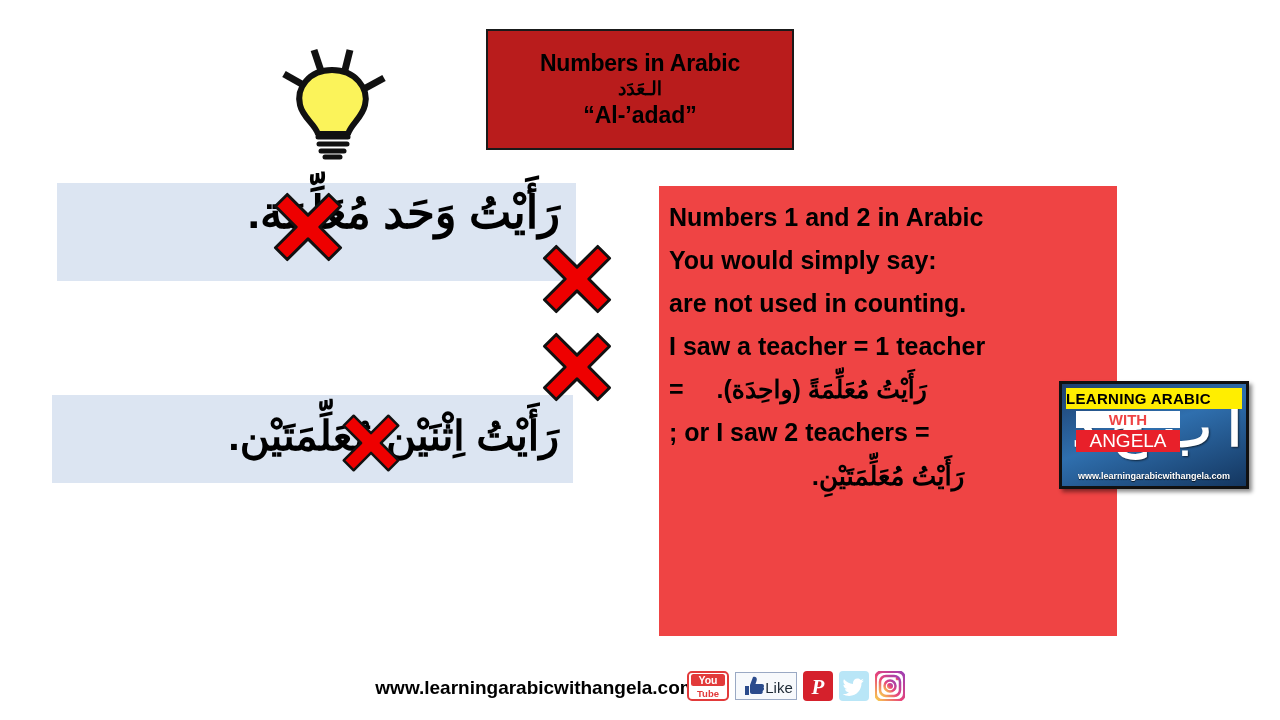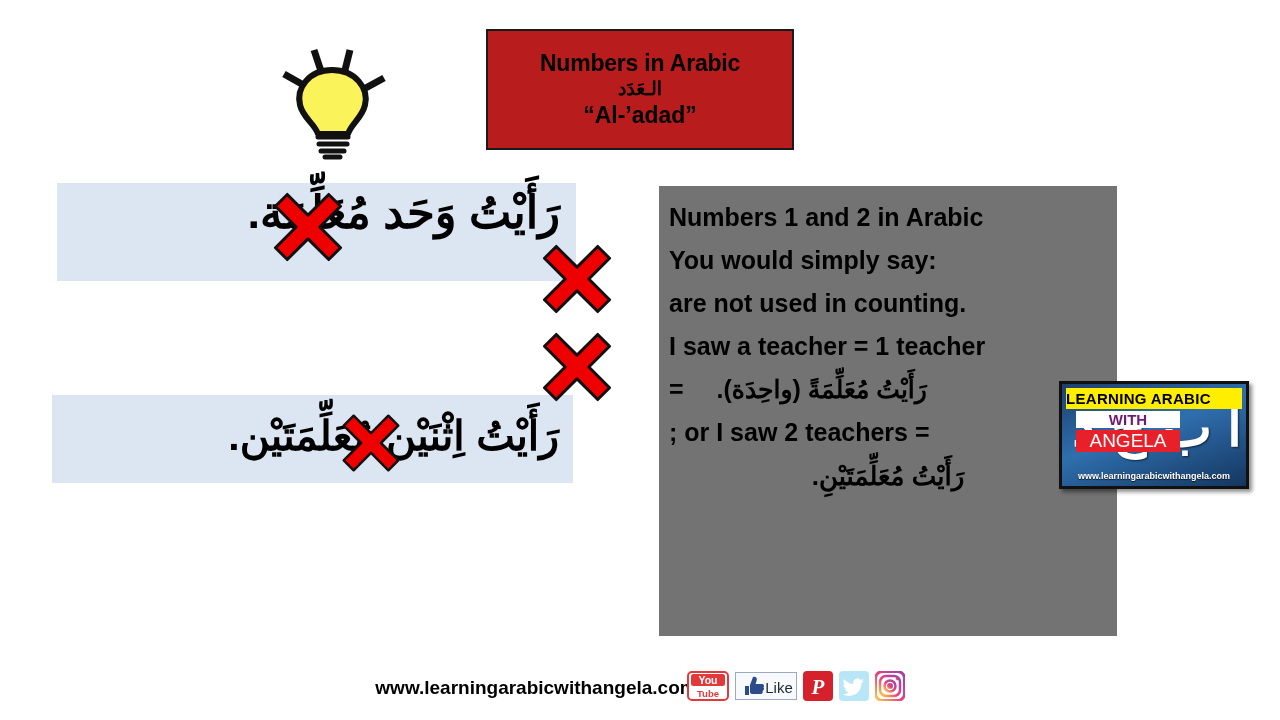--- a/index.html
+++ b/index.html
@@ -94,21 +94,21 @@
   #x-mid-1  { left: 540px; top: 242px; width: 74px; height: 74px; }
   #x-mid-2  { left: 540px; top: 330px; width: 74px; height: 74px; }
 
   
   #right-panel {
     position: absolute;
     left: 659px;
     top: 186px;
     width: 458px;
     height: 450px;
-    background: #737373;
+    background: #ef4444;
     box-sizing: border-box;
     padding: 10px 10px 0 10px;
   }
   #right-panel .ln {
     font-size: 25px;
     font-weight: bold;
     line-height: 43px;
     white-space: nowrap;
   }
   #right-panel .ln.ar {
@@ -166,21 +166,21 @@
     font-size: 15px;
     font-weight: bold;
     text-align: left;
     letter-spacing: 0.3px;
     padding: 2px 0 2px 0;
     z-index: 2;
   }
   #logo .l-white {
     position: relative;
     background: #ffffff;
-    color: #701a75;
+    color: #ef4444;
     font-size: 15px;
     font-weight: bold;
     text-align: center;
     width: 104px;
     margin-left: 10px;
     margin-top: 2px;
     z-index: 2;
   }
   #logo .l-red {
     position: relative;

